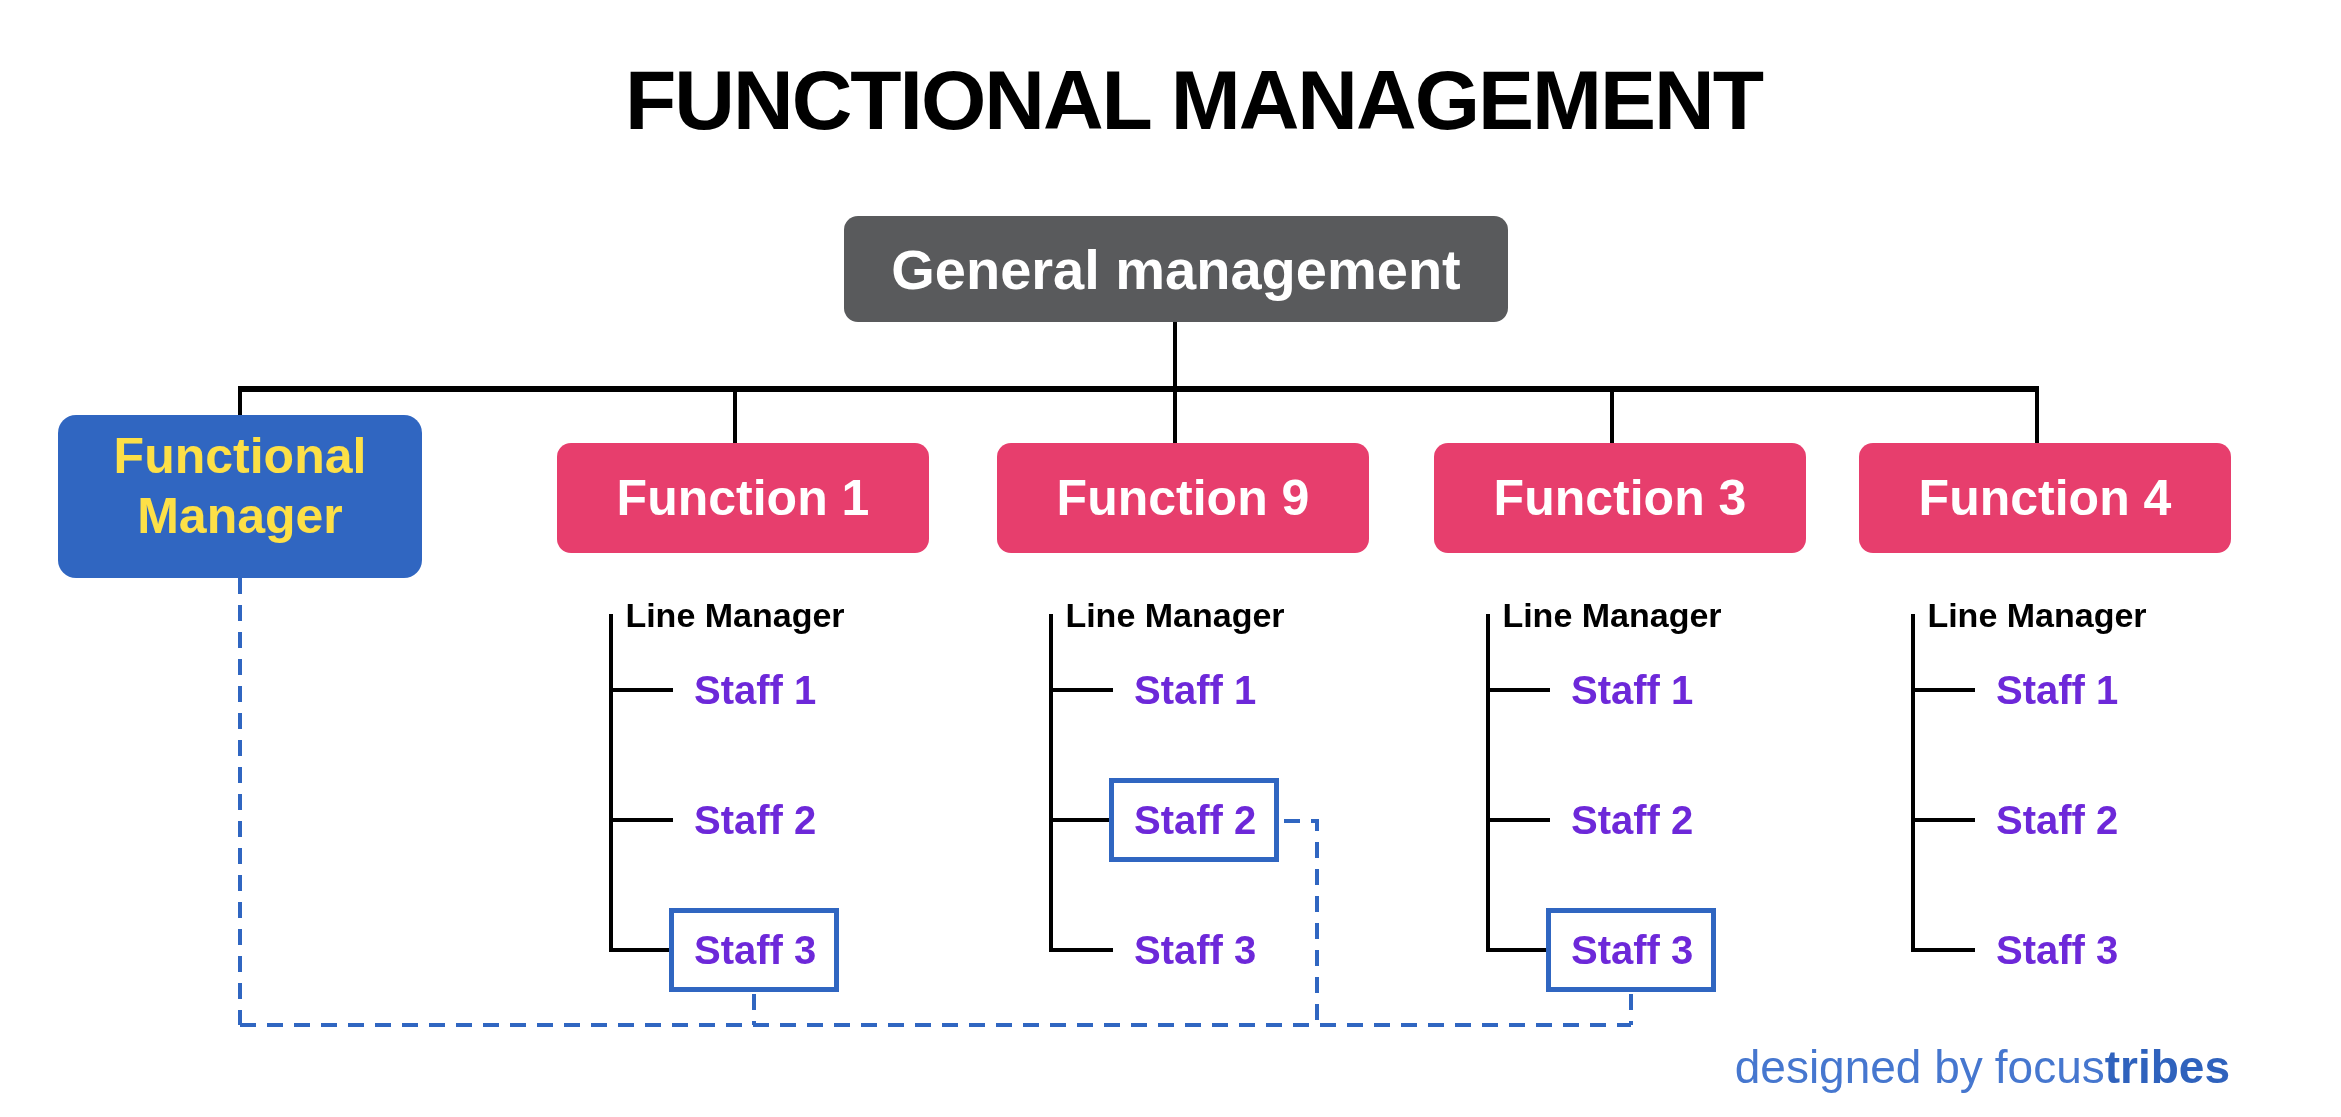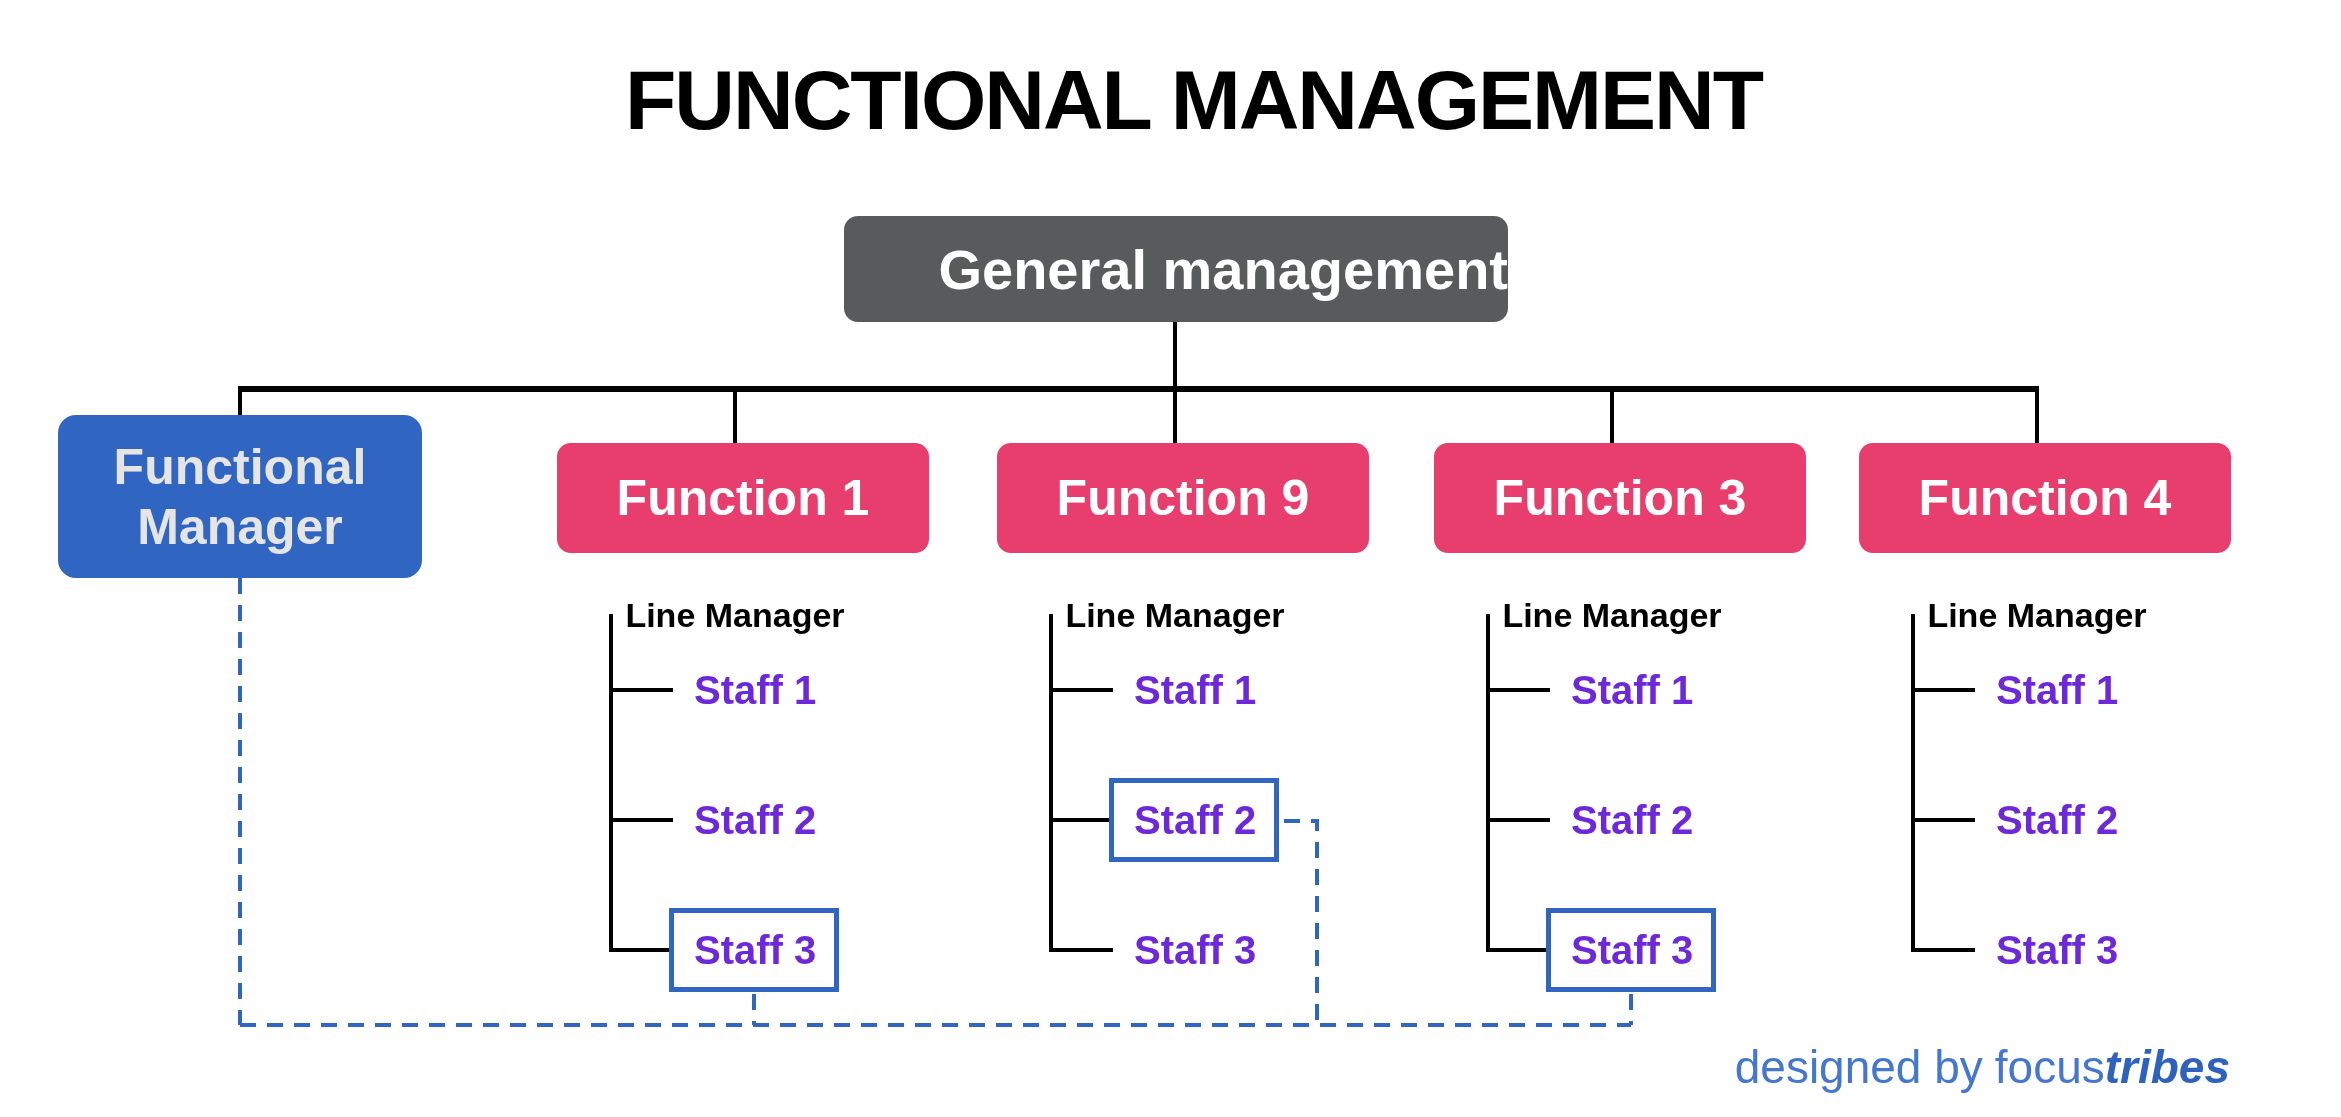--- a/index.html
+++ b/index.html
@@ -8,27 +8,27 @@
     font-family:"Liberation Sans","DejaVu Sans",sans-serif;
   }
   .canvas svg.lines{position:absolute;left:0;top:0;width:2341px;height:1117px;}
   .page-title{
     position:absolute;left:625px;top:52px;width:1090px;margin:0;
     text-align:center;font-size:84px;font-weight:bold;color:#000;
     letter-spacing:-2px;white-space:nowrap;
   }
   .gm-box{
     position:absolute;left:844px;top:216px;width:664px;height:106px;
-    background:#595A5C;border-radius:14px;display:flex;align-items:center;justify-content:flex-end;
+    background:#595A5C;border-radius:14px;display:flex;align-items:center;justify-content:center;
     color:#fff;font-size:56px;font-weight:bold;white-space:nowrap;
   }
   .fm-box{
     position:absolute;left:58px;top:415px;width:364px;height:163px;
-    background:#3066C1;border-radius:18px;display:flex;align-items:center;justify-content:center;
-    color:#e5e5e5;font-size:50px;font-weight:bold;text-align:center;line-height:1.2;padding:0 24px;box-sizing:border-box;
+    background:#3066C1;border-radius:18px;display:flex;align-items:flex-start;justify-content:center;
+    color:#fde047;font-size:50px;font-weight:bold;text-align:center;line-height:1.2;padding:11px 24px;box-sizing:border-box;
   }
   .func-box{
     position:absolute;top:443px;width:372px;height:110px;
     background:#E73E6D;border-radius:14px;display:flex;align-items:center;justify-content:center;
     color:#fff;font-size:50px;font-weight:bold;white-space:nowrap;
   }
   .line-manager{
     position:absolute;top:560px;width:356px;text-align:center;
     font-size:34px;font-weight:bold;color:#000;white-space:nowrap;margin-top:36px;
   }
@@ -37,21 +37,21 @@
     display:flex;align-items:center;padding-left:20px;
     font-size:40px;font-weight:bold;color:#6d28d9;white-space:nowrap;
     border:5px solid transparent;
   }
   .staff.hl{border-color:#3066C1;background:#fff;}
   .footer{
     position:absolute;top:1040px;right:111px;font-size:46px;color:#4677CF;white-space:nowrap;
   }
   .footer .pre{margin-right:0.26em;font-weight:normal;}
   .footer .light{font-weight:normal;}
-  .footer .bold{font-weight:bold;color:#2F62BD;font-style:italic;}
+  .footer .bold{font-weight:bold;color:#2F62BD;}
 </style>
 </head>
 <body>
 
 <div class="canvas">
 
   <h1 class="page-title">FUNCTIONAL MANAGEMENT</h1>
 
   <svg class="lines" viewBox="0 0 2341 1117" aria-hidden="true">
 

